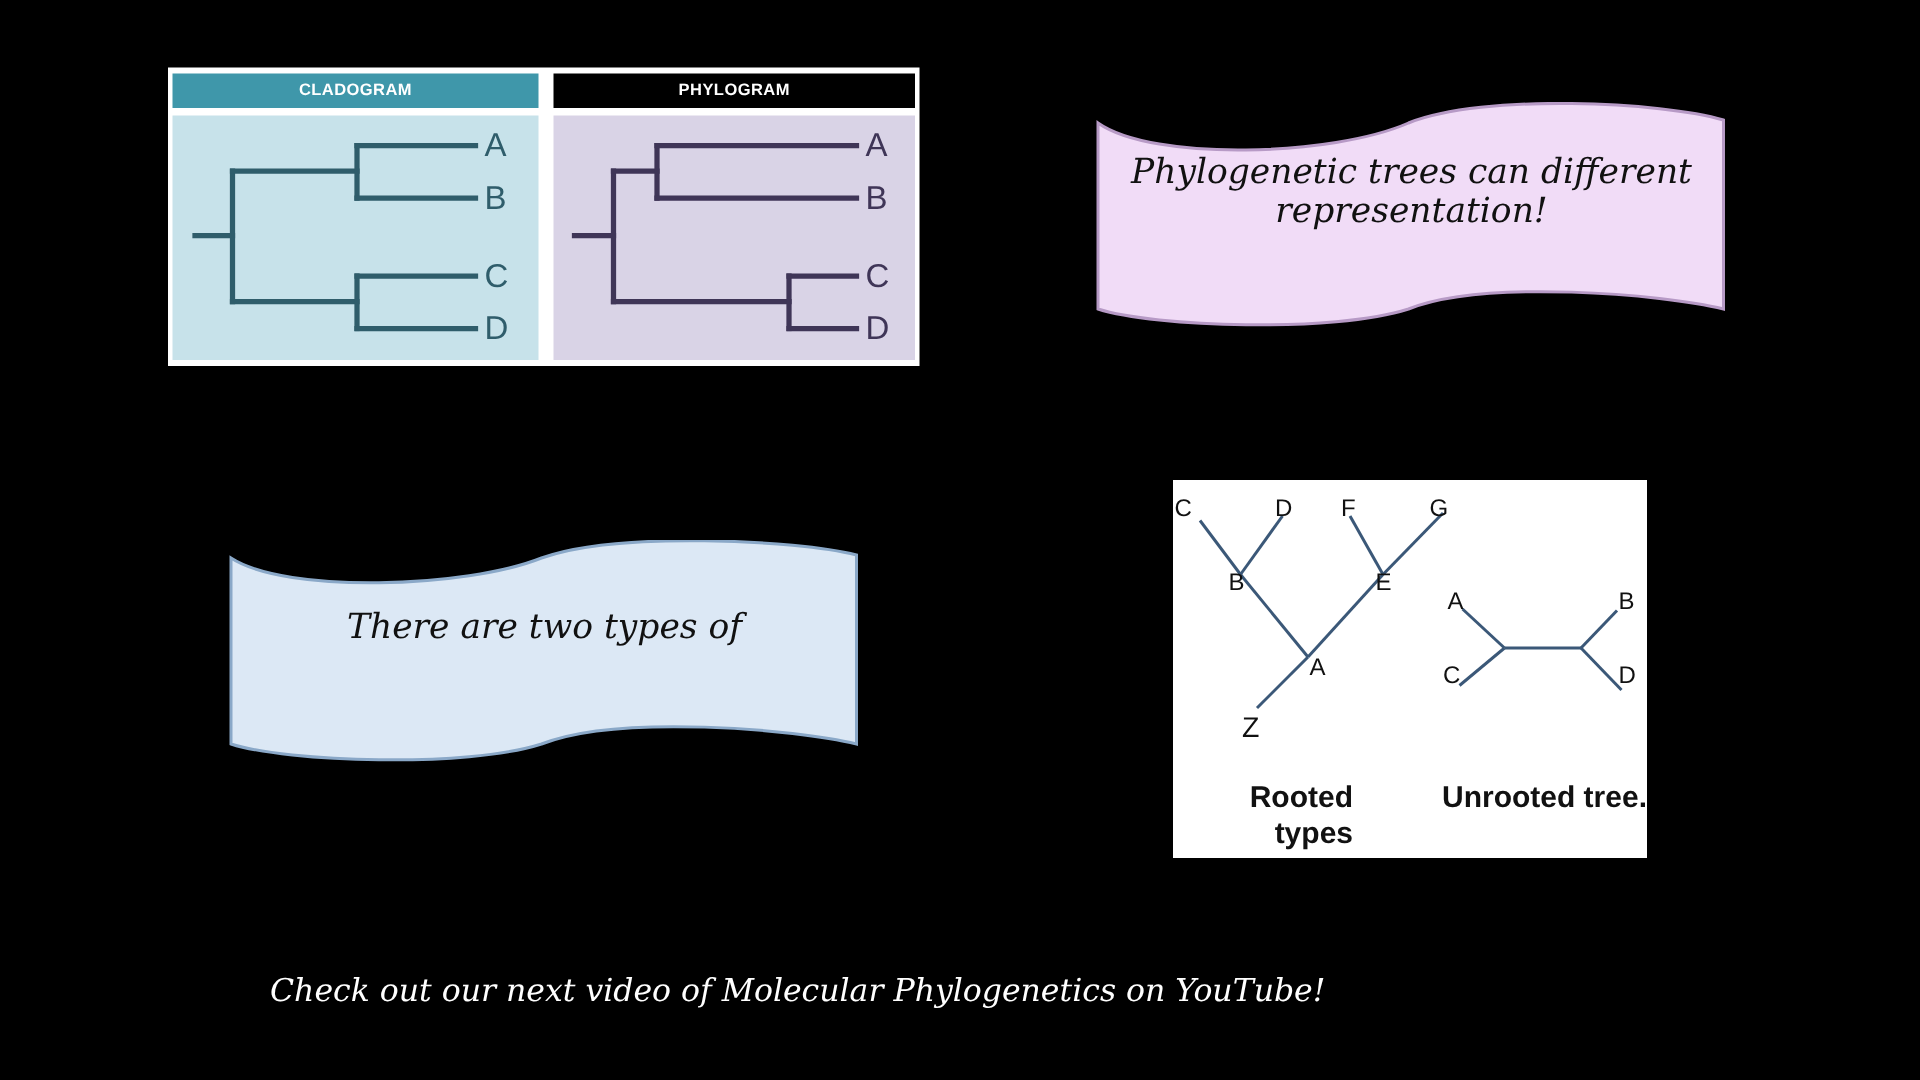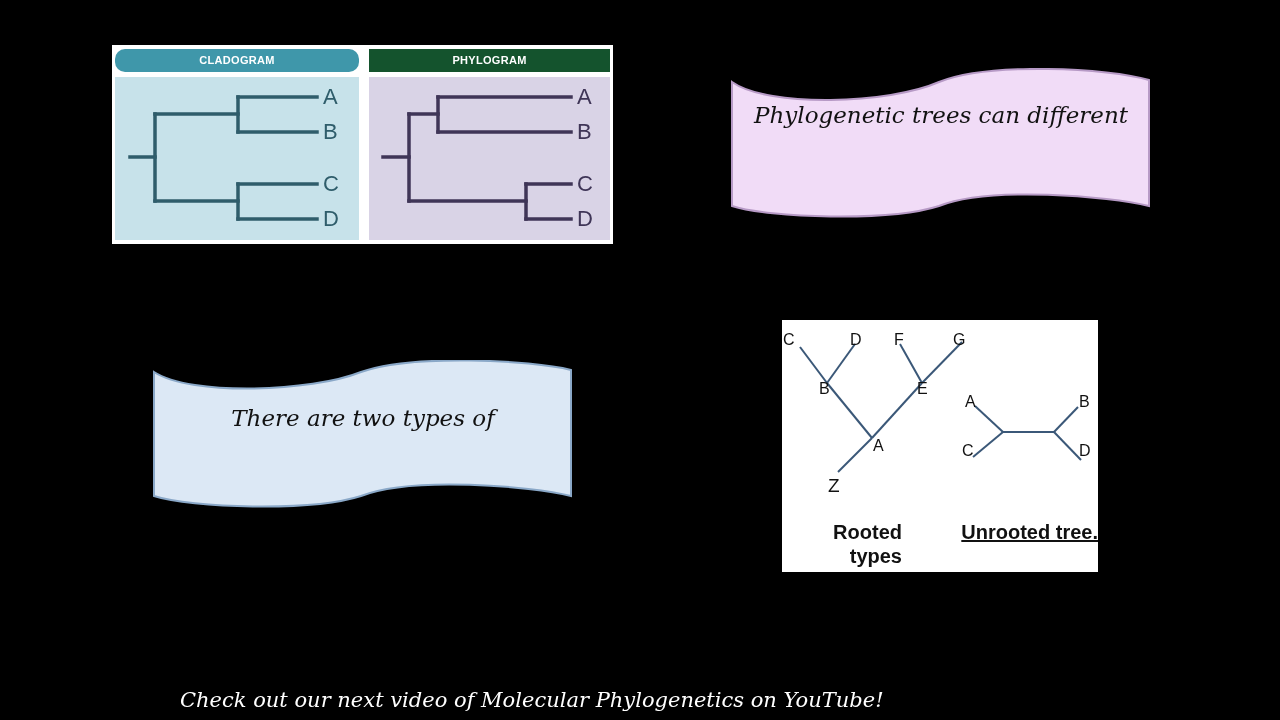--- a/index.html
+++ b/index.html
@@ -31,29 +31,29 @@
   .tree-box svg { position: absolute; left: 0; top: 0; }
   .node-label {
     position: absolute; font-family: "Liberation Sans", sans-serif; font-size: 16px; color: #111111; line-height: 16px;
   }
   .tree-caption {
     position: absolute; font-family: "Liberation Sans", sans-serif; font-weight: bold; font-size: 20px;
     color: #111111; text-align: right; line-height: 24px;
   }
   .footer-text {
     position: absolute; left: 180px; top: 648px; width: 860px;
-    color: #ffffff; font-family: "DejaVu Serif", serif; font-style: italic; font-size: 21px; white-space: nowrap; margin-top: 40px;
+    color: #ffffff; font-family: "DejaVu Serif", serif; font-style: italic; font-size: 21px; white-space: nowrap;
   }
 </style>
 </head>
 <body>
 
 <div class="panel clado-wrap">
   <div class="sub sub-clado">
-    <div class="sub-header" style="background:#3f97aa;border-radius:10px;">CLADOGRAM</div>
+    <div class="sub-header" style="background:#3f97aa;">CLADOGRAM</div>
     <div class="sub-body" style="background:#c7e2ea;">
       <svg width="244" height="163">
         <g stroke="#2f5d6b" stroke-width="3.5" fill="none" stroke-linecap="square">
           <line x1="15" y1="80" x2="40" y2="80"></line>
           <line x1="40" y1="37" x2="40" y2="124"></line>
           <line x1="40" y1="37" x2="123" y2="37"></line>
           <line x1="40" y1="124" x2="123" y2="124"></line>
           <line x1="123" y1="20" x2="123" y2="55"></line>
           <line x1="123" y1="20" x2="202" y2="20"></line>
           <line x1="123" y1="55" x2="202" y2="55"></line>
@@ -62,21 +62,21 @@
           <line x1="123" y1="142" x2="202" y2="142"></line>
         </g>
       </svg>
       <span class="leaf-label" style="left:208px; top:9px; color:#2f5d6b;">A</span>
       <span class="leaf-label" style="left:208px; top:44px; color:#2f5d6b;">B</span>
       <span class="leaf-label" style="left:208px; top:96px; color:#2f5d6b;">C</span>
       <span class="leaf-label" style="left:208px; top:131px; color:#2f5d6b;">D</span>
     </div>
   </div>
   <div class="sub sub-phylo">
-    <div class="sub-header" style="background:#14532d;">PHYLOGRAM</div>
+    <div class="sub-header" style="background:#000000;">PHYLOGRAM</div>
     <div class="sub-body" style="background:#d9d3e6;">
       <svg width="241" height="163">
         <g stroke="#3f3557" stroke-width="3.5" fill="none" stroke-linecap="square">
           <line x1="14" y1="80" x2="40" y2="80"></line>
           <line x1="40" y1="37" x2="40" y2="124"></line>
           <line x1="40" y1="37" x2="69" y2="37"></line>
           <line x1="40" y1="124" x2="157" y2="124"></line>
           <line x1="69" y1="20" x2="69" y2="55"></line>
           <line x1="69" y1="20" x2="202" y2="20"></line>
           <line x1="69" y1="55" x2="202" y2="55"></line>
@@ -92,20 +92,21 @@
     </div>
   </div>
 </div>
 
 <div class="banner" style="left:729px; top:68px; width:424px; height:152px;">
   <svg width="424" height="152">
     <path d="M3,14 C40,40 160,36 210,14 C260,-6 380,0 420,12 L420,138 C380,128 260,118 210,138 C160,154 40,150 3,138 Z" fill="#f1dcf7" stroke="#b79ac6" stroke-width="2"></path>
   </svg>
   <div class="banner-text" style="top:34px;">
     <div>Phylogenetic trees can different</div>
+    <div>representation!</div>
   </div>
 </div>
 
 <div class="banner" style="left:151px; top:360px; width:424px; height:150px;">
   <svg width="424" height="150">
     <path d="M3,12 C40,36 160,32 210,12 C260,-6 380,0 420,10 L420,136 C380,126 260,116 210,136 C160,152 40,148 3,136 Z" fill="#dce8f5" stroke="#8aa8c8" stroke-width="2"></path>
   </svg>
   <div class="banner-text" style="top:45px;">
     <div>There are two types of</div>
   </div>
@@ -139,16 +140,16 @@
   <span class="node-label" style="left:91px; top:118px;">A</span>
   <span class="node-label" style="left:46px; top:158px; font-size:19px;">Z</span>
   <span class="node-label" style="left:183px; top:74px;">A</span>
   <span class="node-label" style="left:297px; top:74px;">B</span>
   <span class="node-label" style="left:180px; top:123px;">C</span>
   <span class="node-label" style="left:297px; top:123px;">D</span>
   <div class="tree-caption" style="left:28px; top:200px; width:92px;">
     <div>Rooted</div>
     <div>types</div>
   </div>
-  <div class="tree-caption" style="left:146px; top:200px; width:170px;text-decoration:underline;">Unrooted tree.</div>
+  <div class="tree-caption" style="left:146px; top:200px; width:170px;">Unrooted tree.</div>
 </div>
 
 <div class="footer-text">Check out our next video of Molecular Phylogenetics on YouTube!</div>
 
 </body></html>

